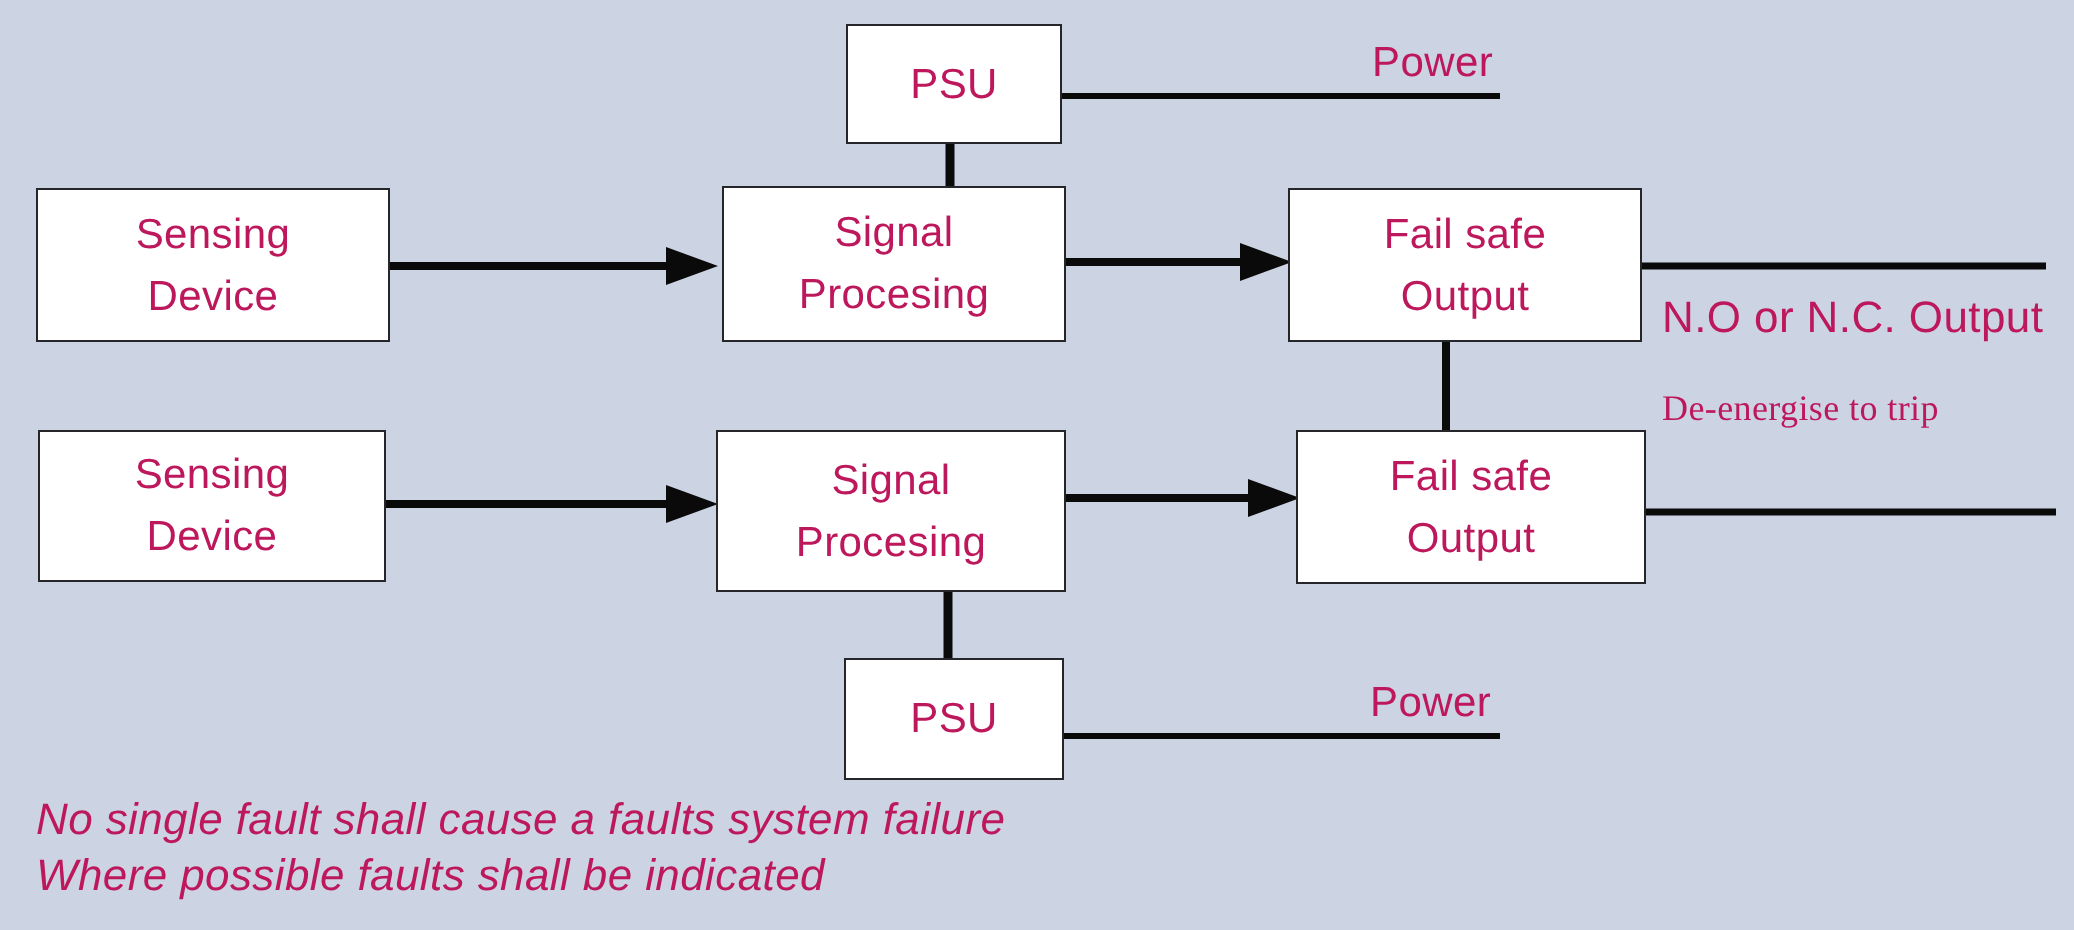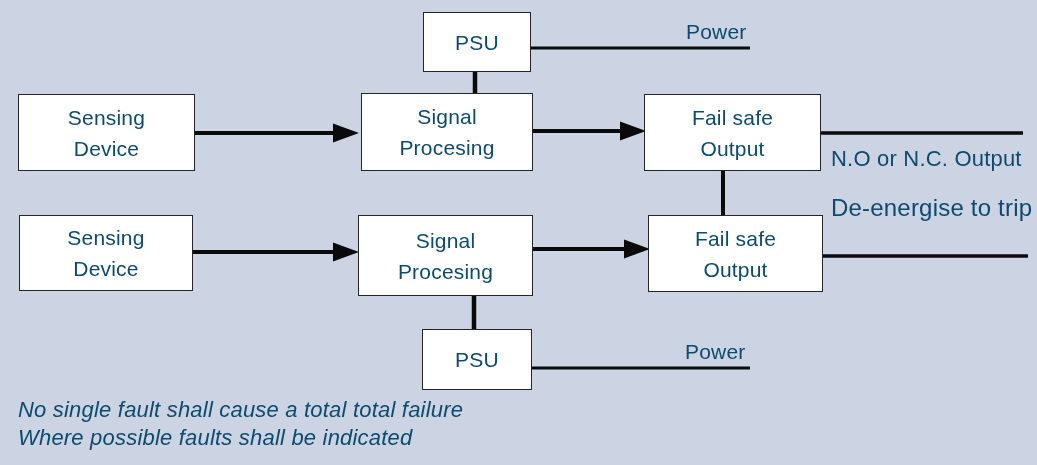--- a/index.html
+++ b/index.html
@@ -43,21 +43,21 @@
     white-space: nowrap;
     letter-spacing: 0.2px;
   }
   .float-label.italic {
     font-style: italic;
   }
 </style>
 </head>
 <body>
 
-<div id="canvas" style="background: rgb(204, 212, 227); color: #0c4a6e;">
+<div id="canvas" style="background: rgb(204, 212, 227); color: #be185d;">
 
   <svg id="connectors" viewBox="0 0 1037 465">
       <line x1="531" y1="48" x2="750" y2="48" stroke="#0a0a0a" stroke-width="3"></line>
       <line x1="475" y1="72" x2="475" y2="94" stroke="#0a0a0a" stroke-width="4.5"></line>
       <polygon points="359,133 333,142.5 333,123.5" fill="#0a0a0a"></polygon>
       <line x1="195" y1="133" x2="335" y2="133" stroke="#0a0a0a" stroke-width="4"></line>
       <polygon points="646,131 620,140.5 620,121.5" fill="#0a0a0a"></polygon>
       <line x1="533" y1="131" x2="622" y2="131" stroke="#0a0a0a" stroke-width="4"></line>
       <line x1="821" y1="133" x2="1023" y2="133" stroke="#0a0a0a" stroke-width="3.5"></line>
       <line x1="723" y1="171" x2="723" y2="216" stroke="#0a0a0a" stroke-width="4"></line>
@@ -104,17 +104,17 @@
     <span>Output</span>
   </div>
 
   <div class="box" style="left: 422px; top: 329px; width: 110px; height: 61px; background: rgb(255, 255, 255); border: 1.5px solid rgb(38, 38, 42);">
     <span>PSU</span>
   </div>
 
   <div class="float-label" style="left: 686px; top: 20px; font-size: 21px;">Power</div>
   <div class="float-label" style="left: 685px; top: 340px; font-size: 21px;">Power</div>
   <div class="float-label" style="left: 831px; top: 146px; font-size: 22px;">N.O or N.C. Output</div>
-  <div class="float-label" style="left: 831px; top: 194px; font-size: 24px;">De-energise to trip</div>
-  <div class="float-label italic" style="left: 18px; top: 397px; font-size: 22px;">No single fault shall cause a total total failure</div>
+  <div class="float-label" style="left: 831px; top: 194px; font-size: 18px; font-family: Liberation Serif, serif;">De-energise to trip</div>
+  <div class="float-label italic" style="left: 18px; top: 397px; font-size: 22px;">No single fault shall cause a faults system failure</div>
   <div class="float-label italic" style="left: 18px; top: 425px; font-size: 22px;">Where possible faults shall be indicated</div>
 
 </div>
 
 </body></html>

